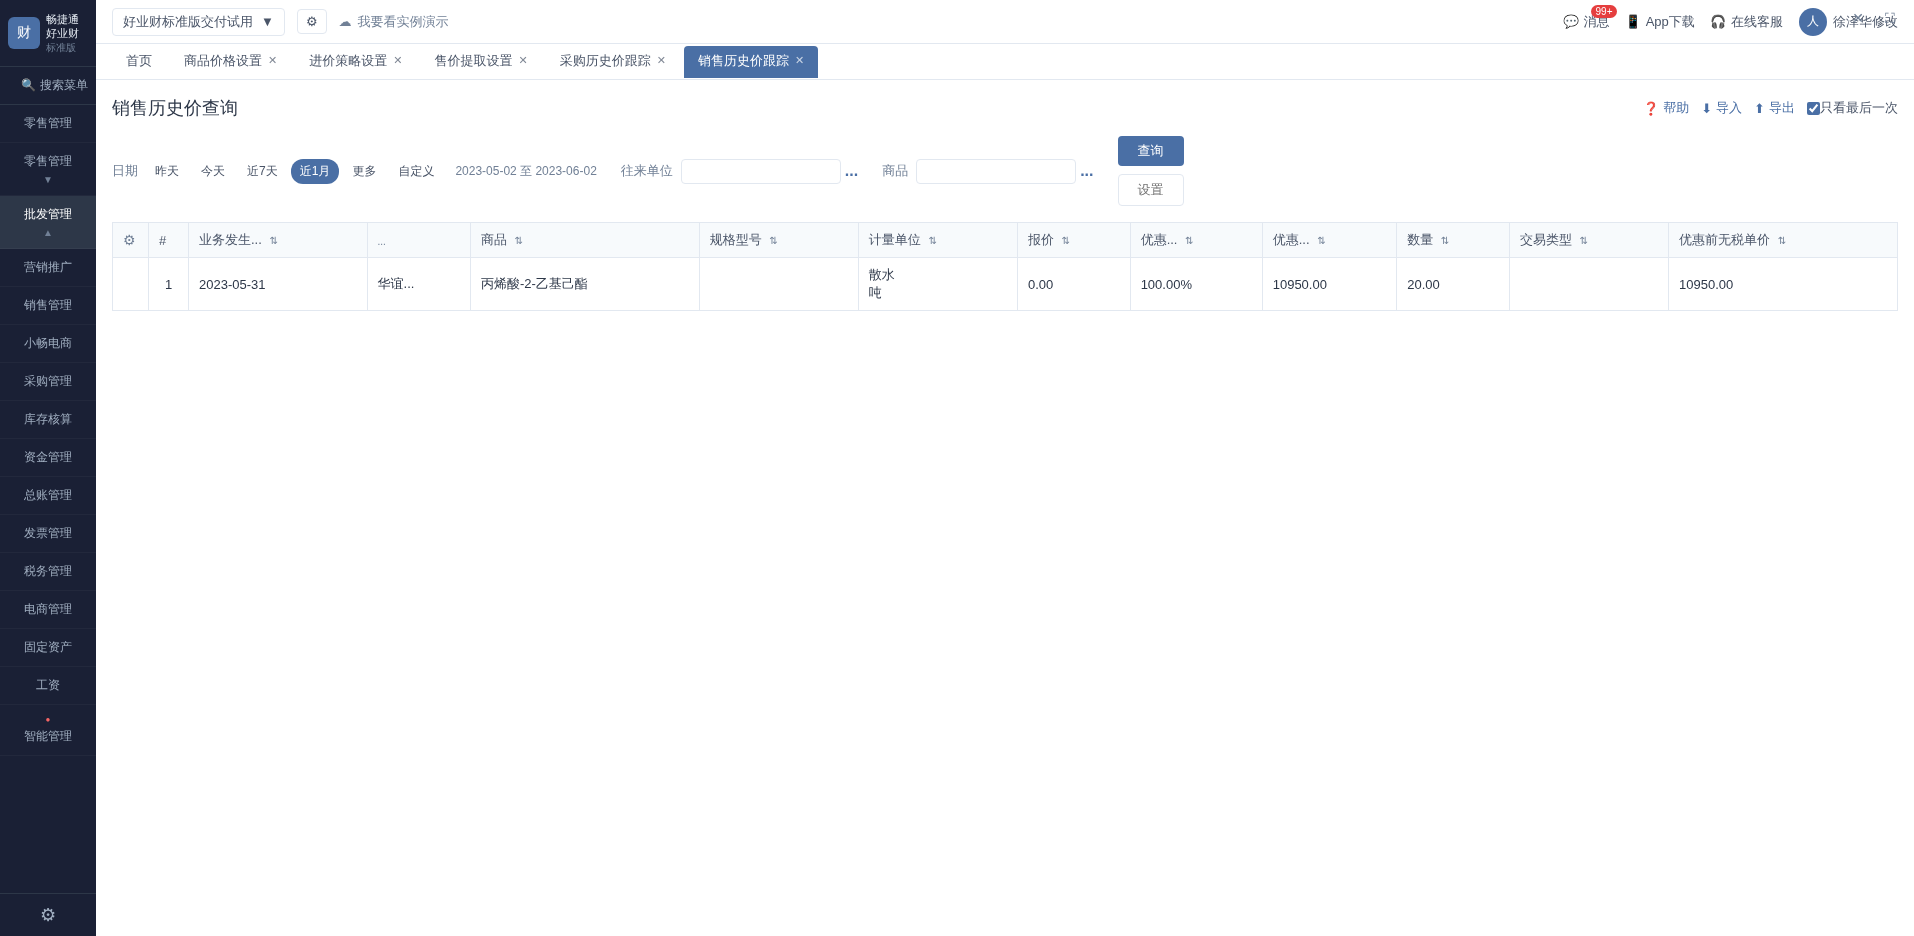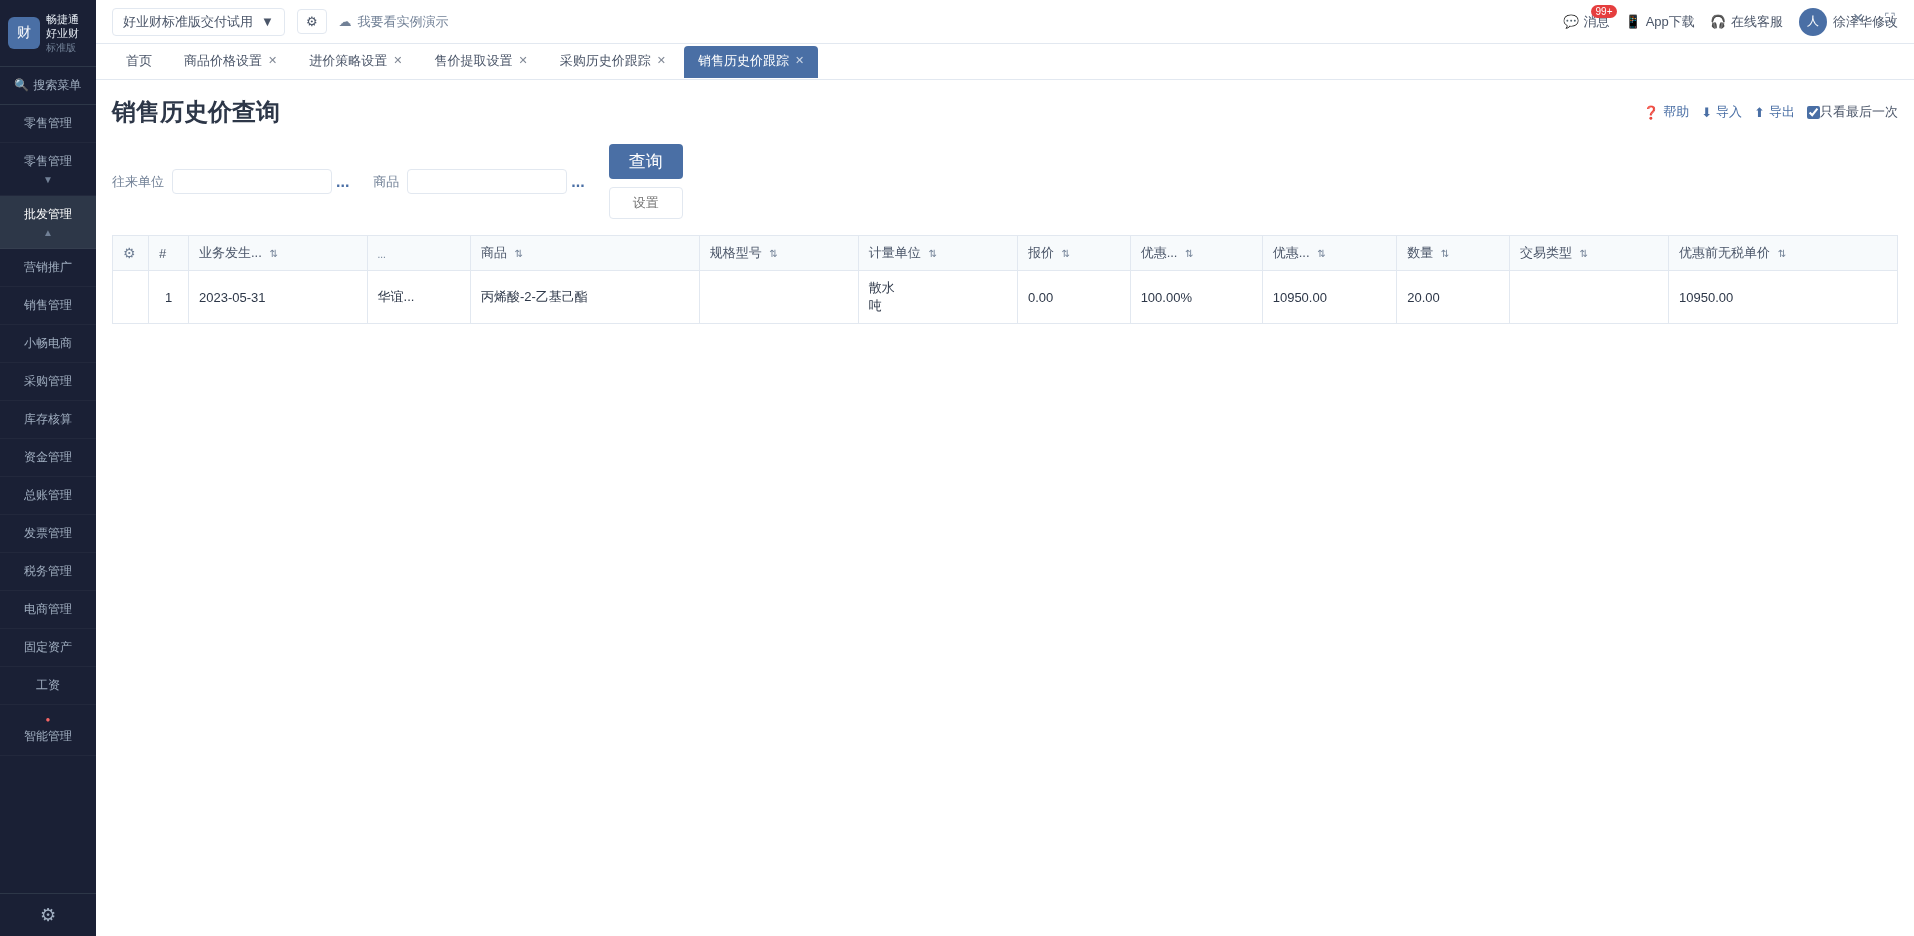--- a/index.html
+++ b/index.html
@@ -36,21 +36,21 @@
     }
     .sidebar-logo-text {
       font-size: 11px;
       color: #e2e8f0;
       line-height: 1.3;
     }
     .sidebar-logo-text .sub { color: #718096; font-size: 10px; }
     .sidebar-search {
       padding: 10px 8px;
       border-bottom: 1px solid #2d3748;
-      text-align: center;
+      text-align: right;
       color: #a0aec0;
       font-size: 12px;
       cursor: pointer;
     }
     .sidebar-nav-item {
       padding: 10px 8px;
       text-align: center;
       font-size: 12px;
       color: #a0aec0;
       cursor: pointer;
@@ -213,22 +213,22 @@
     }
 
     
     .page-title-row {
       display: flex;
       align-items: center;
       justify-content: space-between;
       margin-bottom: 16px;
     }
     .page-title {
-      font-size: 24px;
-      font-weight: 700;
+      font-size: 18px;
+      font-weight: 400;
       color: #2d3748;
     }
     .page-actions {
       display: flex;
       align-items: center;
       gap: 12px;
     }
     .action-link {
       color: #4a6fa5;
       font-size: 13px;
@@ -305,21 +305,21 @@
       cursor: pointer;
       font-size: 16px;
       font-weight: bold;
     }
     .btn-query {
       background: #4a6fa5;
       color: white;
       border: none;
       border-radius: 4px;
       padding: 6px 20px;
-      font-size: 17px;
+      font-size: 13px;
       cursor: pointer;
       display: block;
     }
     .btn-settings {
       background: #fff;
       color: #737373;
       border: 1px solid #e2e8f0;
       border-radius: 4px;
       padding: 6px 16px;
       font-size: 13px;
@@ -535,20 +535,32 @@
             <span>导出</span>
           </div>
           <label class="checkbox-label">
             <input type="checkbox" checked="" style="">
             <span>只看最后一次</span>
           </label>
         </div>
       </div>
 
       <div class="filter-row">
+        <div class="filter-group">
+          <span class="filter-label">日期</span>
+          <div class="date-buttons">
+            <span class="date-btn">昨天</span>
+            <span class="date-btn">今天</span>
+            <span class="date-btn">近7天</span>
+            <span class="date-btn active">近1月</span>
+            <span class="date-btn">更多</span>
+            <span class="date-btn">自定义</span>
+          </div>
+          <span class="date-range">2023-05-02 至 2023-06-02</span>
+        </div>
 
         <div class="filter-group">
           <span class="filter-label">往来单位</span>
           <div class="filter-input-wrap">
             <input type="text" class="filter-input" value="" style="">
             <span class="filter-dots">...</span>
           </div>
         </div>
 
         <div class="filter-group">

